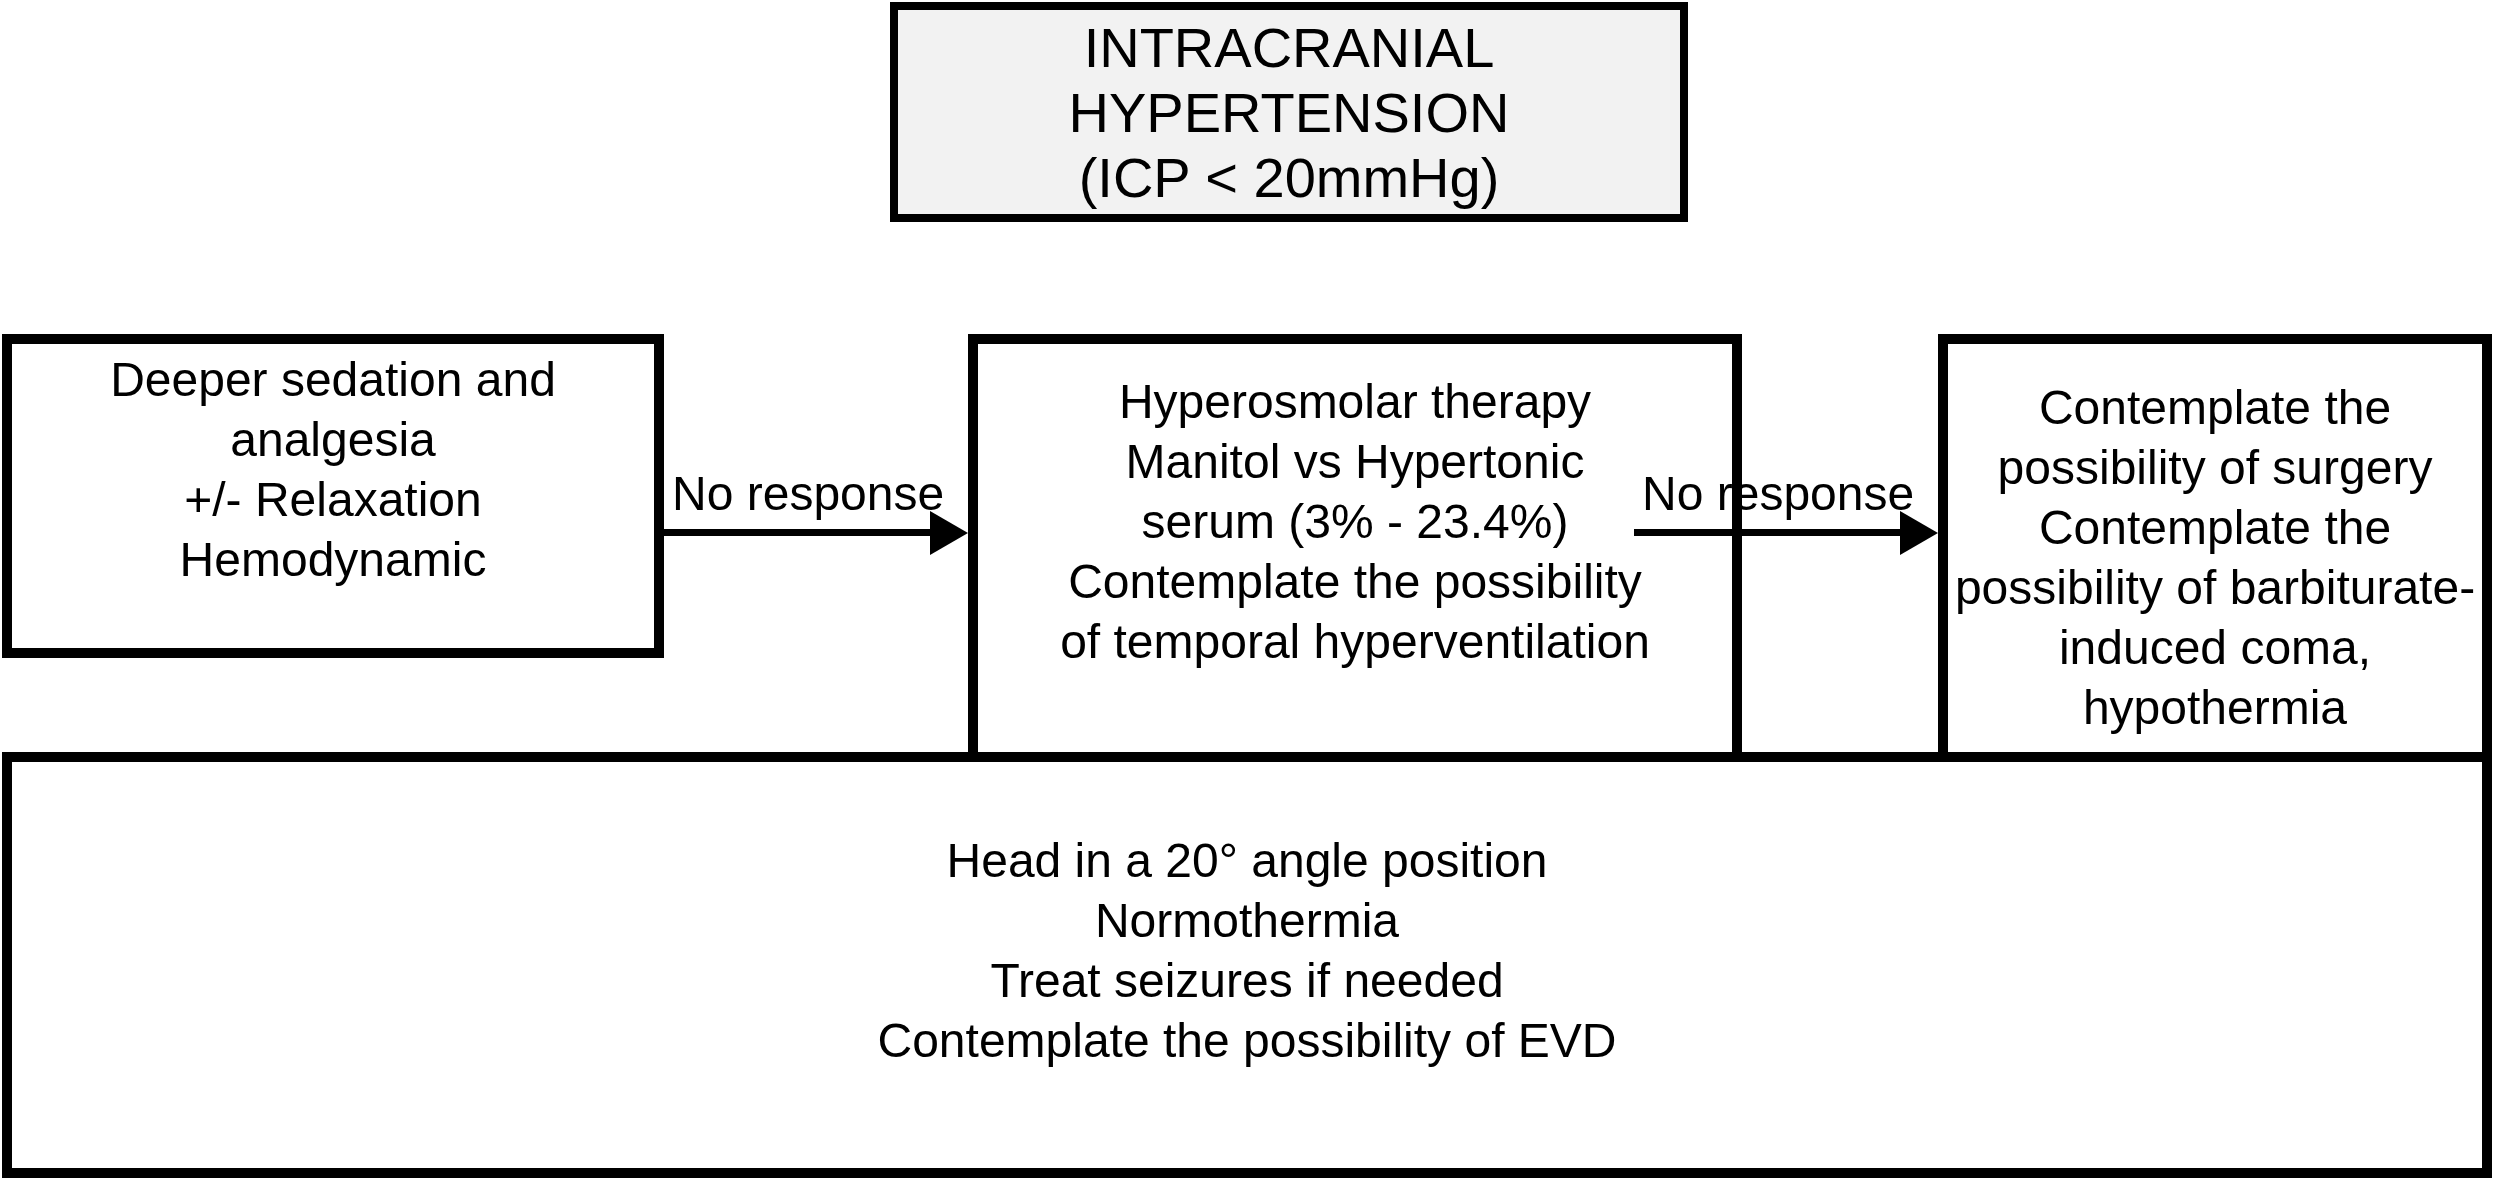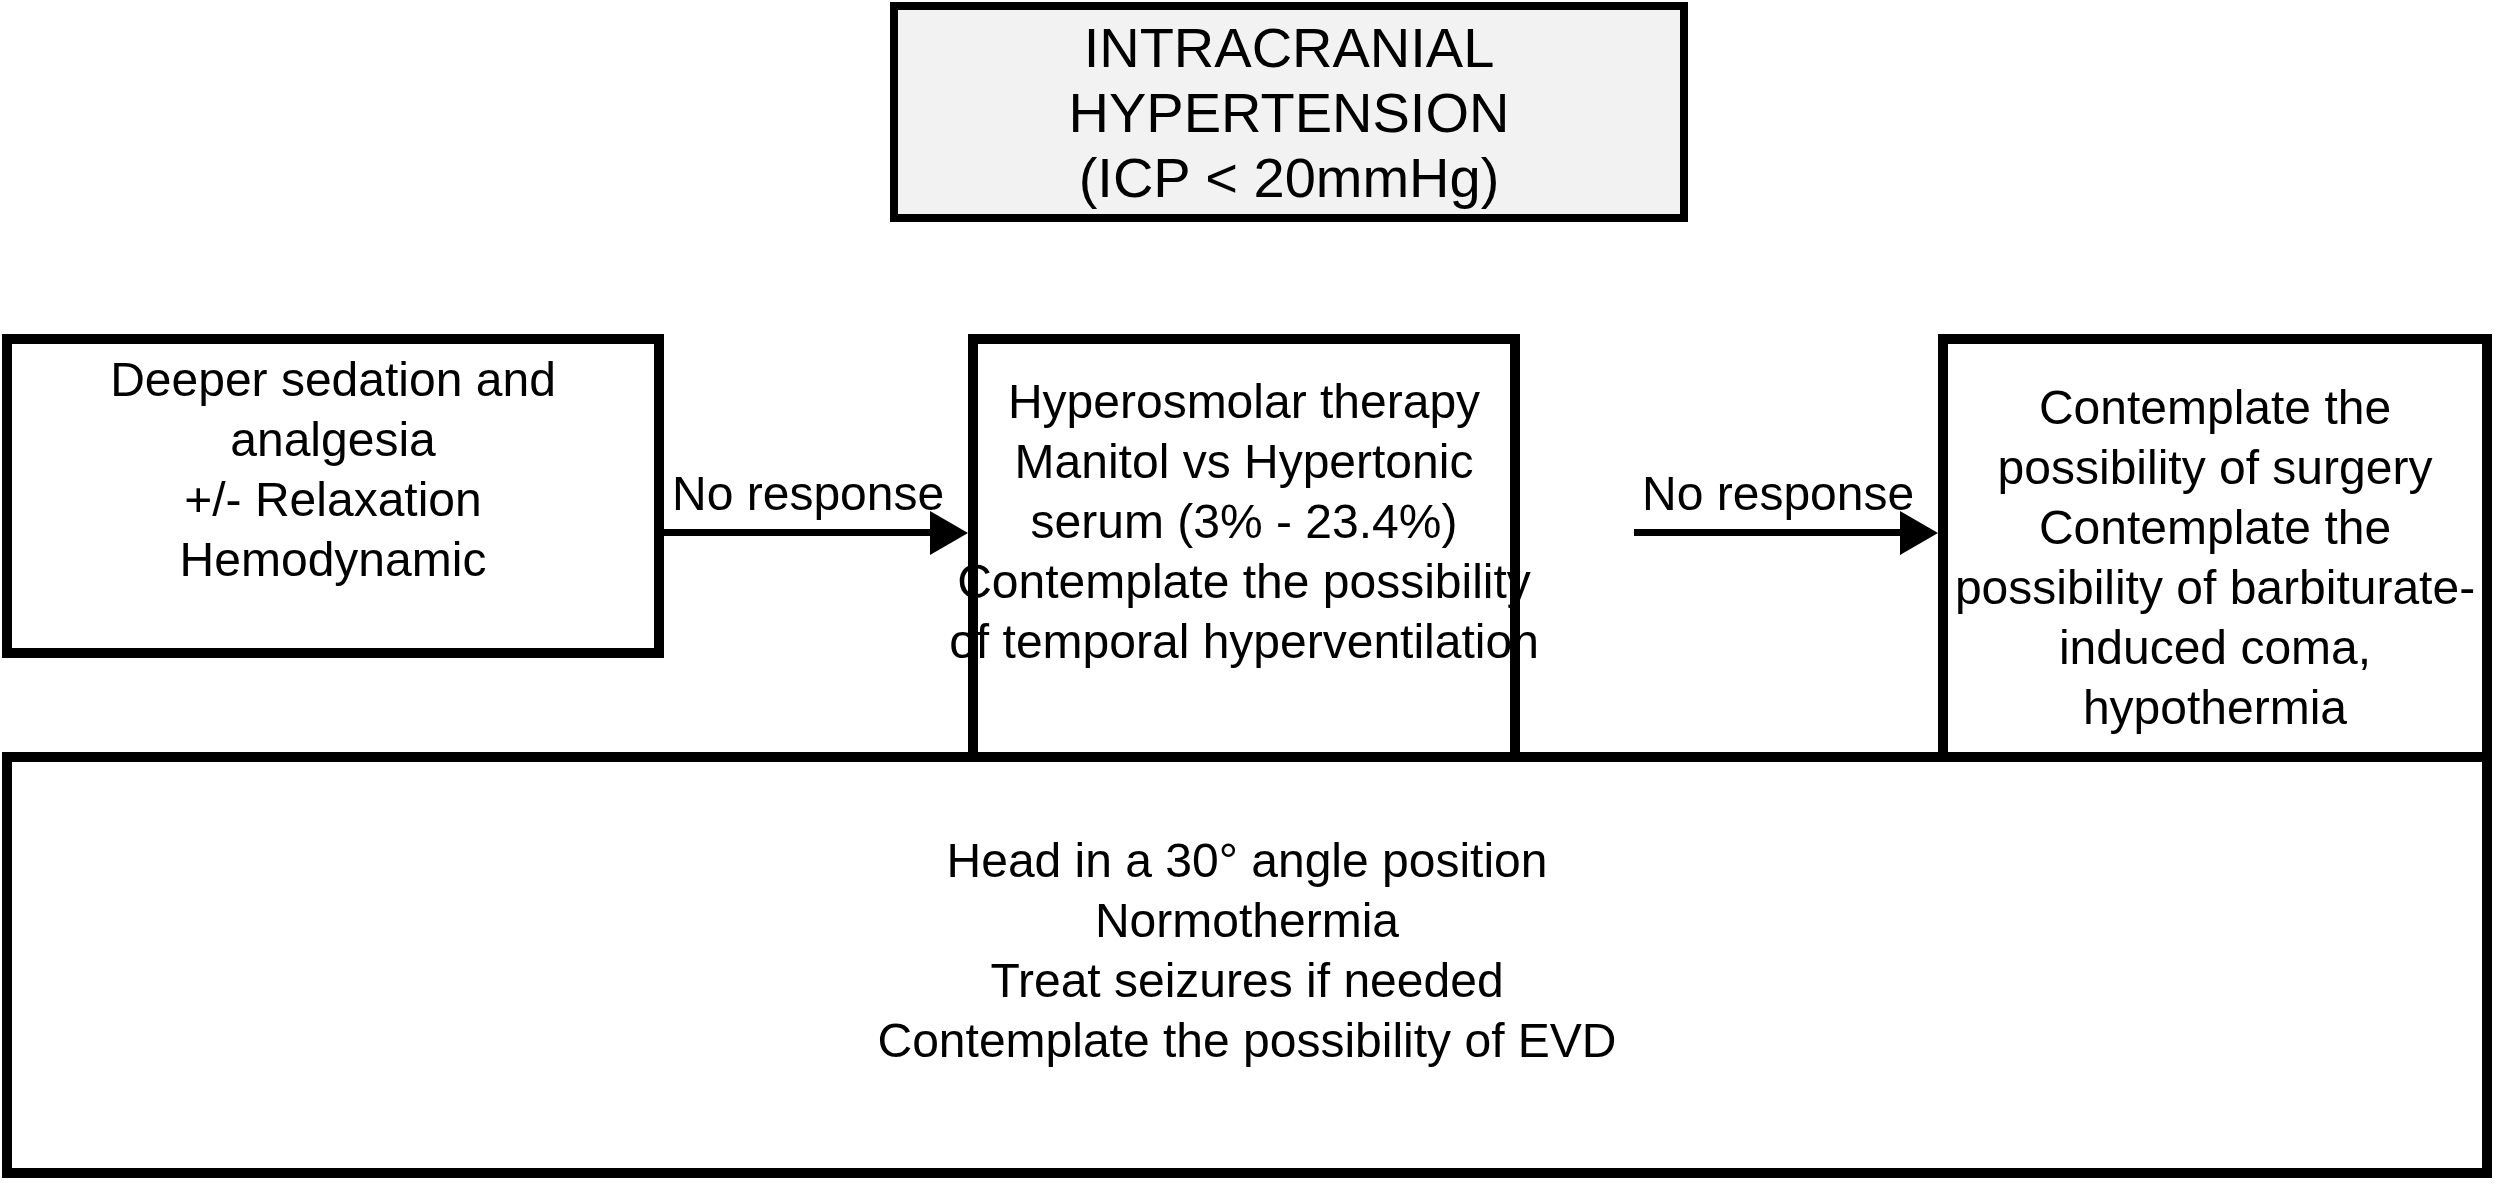--- a/index.html
+++ b/index.html
@@ -34,21 +34,21 @@
     white-space:nowrap;
   }
   #title-box{
     left:890px; top:2px; width:798px; height:220px;
     border-width:8px;
     background:var(--title-fill);
     justify-content:center;
   }
   #title-box .line{font-size:56px;line-height:65px;}
   #sedation-box{left:2px; top:334px; width:662px; height:324px; padding-top:6px;}
-  #hyperosmolar-box{left:968px; top:334px; width:552px; height:428px; padding-top:28px;}
+  #hyperosmolar-box{left:968px; top:334px; width:774px; height:428px; padding-top:28px;}
   #surgery-box{left:1938px; top:334px; width:554px; height:428px; padding-top:34px;}
   #base-box{
     left:2px; top:752px; width:2490px; height:426px;
     justify-content:center;
     padding-bottom:28px;
   }
   .arrow{
     position:absolute;
     top:466px;
     width:304px;
@@ -119,19 +119,19 @@
   <div class="box" id="surgery-box">
     <div class="line">Contemplate the</div>
     <div class="line">possibility of surgery</div>
     <div class="line">Contemplate the</div>
     <div class="line">possibility of barbiturate-</div>
     <div class="line">induced coma,</div>
     <div class="line">hypothermia</div>
   </div>
 
   <div class="box" id="base-box">
-    <div class="line">Head in a 30° angle position</div>
+    <div class="line">Head in a 20° angle position</div>
     <div class="line">Normothermia</div>
     <div class="line">Treat seizures if needed</div>
     <div class="line">Contemplate the possibility of EVD</div>
   </div>
 
 </div>
 
 </body></html>

